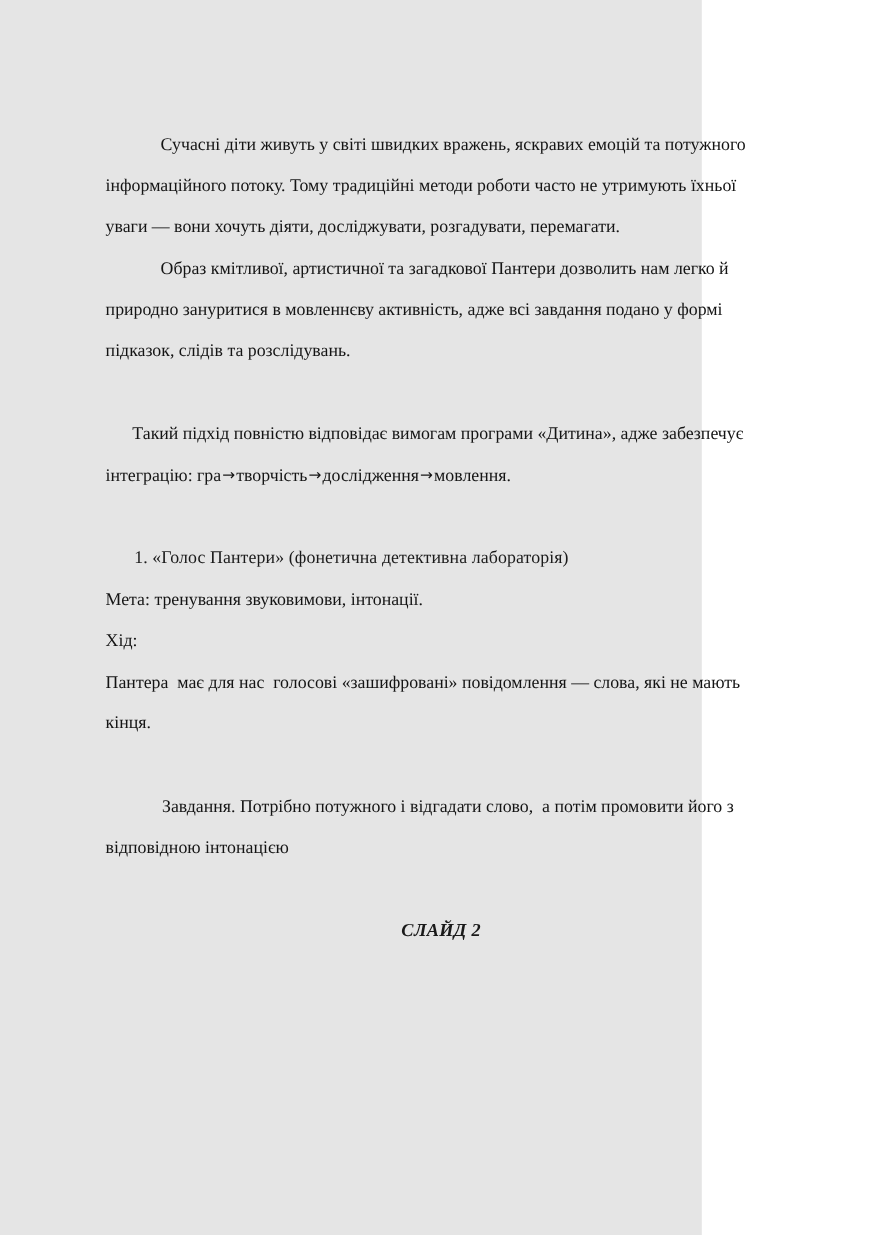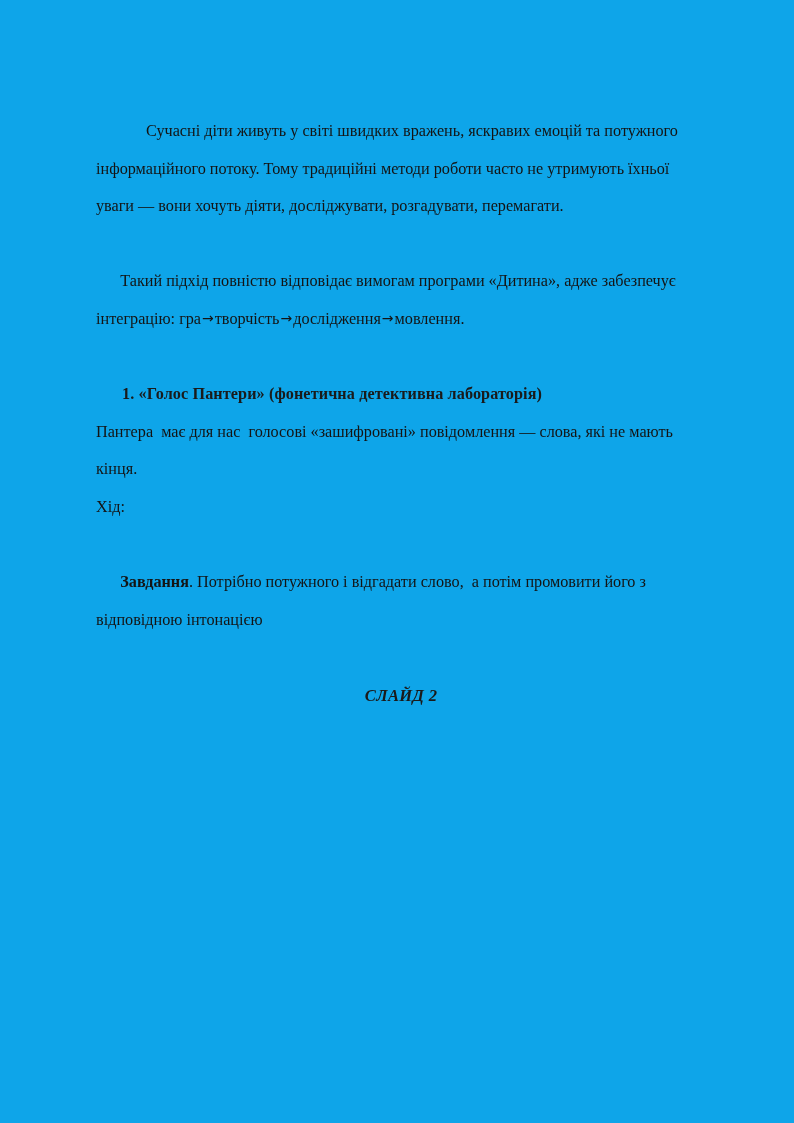--- a/index.html
+++ b/index.html
@@ -12,23 +12,23 @@
     width: 794px;
     height: 1123px;
     overflow: hidden;
     font-family: "Liberation Serif", "DejaVu Serif", serif;
     color: #1a1a1a;
     -webkit-font-smoothing: antialiased;
   }
 
   .page {
     position: relative;
-    width: 794px;
+    width: 638px;
     height: 1123px;
-    background: #0ea5e9;
+    background: #e5e5e5;
     box-sizing: border-box;
   }
 
   .content {
     position: absolute;
     left: 96px;
     top: 113px;
     width: 610px;
   }
 
@@ -42,27 +42,28 @@
   }
 
   p.indent {
     text-indent: 50px;
   }
 
   p.heading-num {
     margin: 0;
     font-size: 16.2px;
     line-height: 37.6px;
-    font-weight: bold;
+    font-weight: normal;
     text-indent: 26px;
     letter-spacing: 0.1px;
   }
 
   .bold-run {
-    font-weight: bold;
+    font-weight: normal;
+    margin-left: 27px;
   }
 
   p.centered {
     margin: 0;
     font-size: 16.6px;
     line-height: 37.6px;
     text-align: center;
     font-weight: bold;
     font-style: italic;
     letter-spacing: 0.3px;
@@ -79,31 +80,33 @@
 </head>
 <body>
 
 <div class="page">
   <div class="content">
 
     <p class="para indent">Сучасні діти живуть у світі швидких вражень, яскравих емоцій та потужного інформаційного потоку. Тому традиційні методи роботи часто не утримують їхньої уваги — вони хочуть діяти, досліджувати, розгадувати, перемагати.</p>
 
 
 
+    <p class="para indent">Образ кмітливої, артистичної та загадкової Пантери дозволить нам легко й природно зануритися в мовленнєву активність, адже всі завдання подано у формі підказок, слідів та розслідувань.</p>
 
     <p class="para indent">
       <span>Такий підхід повністю відповідає вимогам програми «Дитина», адже забезпечує інтеграцію: </span><span>гра</span><span class="arrow">→</span><span>творчість</span><span class="arrow">→</span><span>дослідження</span><span class="arrow">→</span><span>мовлення</span><span>.</span>
     </p>
 
     <p class="heading-num">1. «Голос Пантери» (фонетична детективна лабораторія)</p>
 
+    <p class="para">Мета: тренування звуковимови, інтонації.</p>
+
+    <p class="para">Хід:</p>
 
     <p class="para">Пантера  має для нас  голосові «зашифровані» повідомлення — слова, які не мають кінця.</p>
-
-    <p class="para">Хід:</p>
 
     <p class="para indent">
       <span class="bold-run">Завдання</span><span>. Потрібно потужного і відгадати слово,  а потім промовити його з відповідною інтонацією</span>
     </p>
 
 
     <p class="centered">СЛАЙД 2</p>
 
   </div>
 </div>

